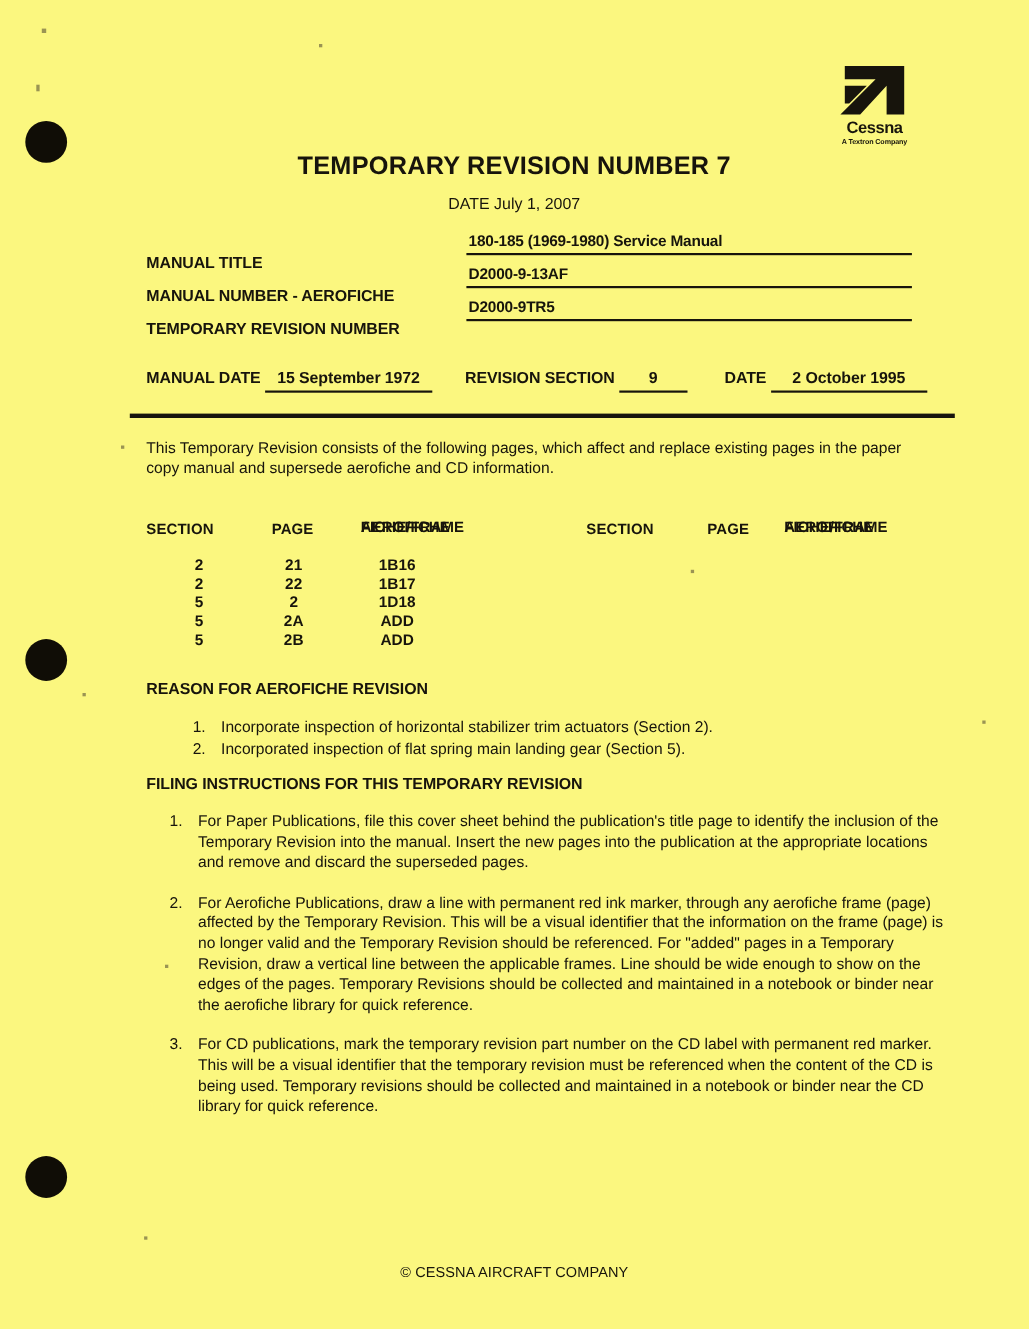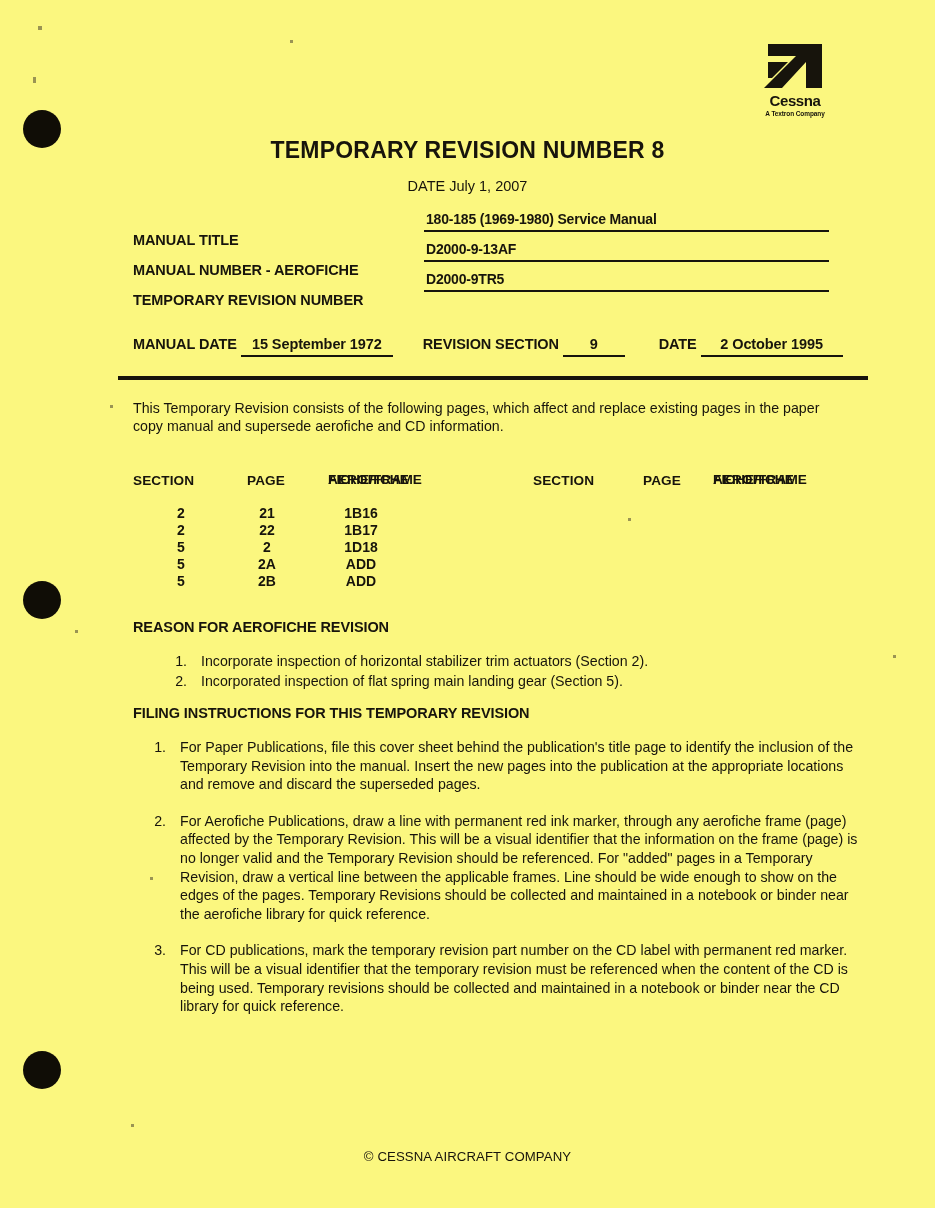--- a/index.html
+++ b/index.html
@@ -31,21 +31,21 @@
 
   .speck {
     position: absolute;
     background: #4a4430;
     opacity: .55;
   }
 
   
   .logo-block {
     position: absolute;
-    top: 42px;
+    top: 58px;
     right: 88px;
     width: 104px;
     text-align: center;
   }
   .logo-mark {
     width: 66px;
     height: 50px;
     margin: 0 auto;
     display: block;
   }
@@ -291,21 +291,21 @@
 
 <div class="logo-block">
   <svg class="logo-mark" viewBox="0 0 66 50">
     <path d="M6 2 H60 V46 H44 V20 L20 46 H2 L34 14 H6 Z" fill="#17140c"></path>
     <path d="M6 20 H26 L10 36 H6 Z" fill="#17140c"></path>
   </svg>
   <div class="logo-word">Cessna</div>
   <div class="logo-tag">A Textron Company</div>
 </div>
 
-<div class="doc-title">TEMPORARY REVISION NUMBER 8</div>
+<div class="doc-title">TEMPORARY REVISION NUMBER 7</div>
 <div class="doc-date">DATE July 1, 2007</div>
 
 <div class="fields">
   <div class="field-row">
     <div class="field-label">MANUAL TITLE</div>
     <div class="field-value">180-185 (1969-1980) Service Manual</div>
   </div>
   <div class="field-row">
     <div class="field-label">MANUAL NUMBER - AEROFICHE</div>
     <div class="field-value">D2000-9-13AF</div>

